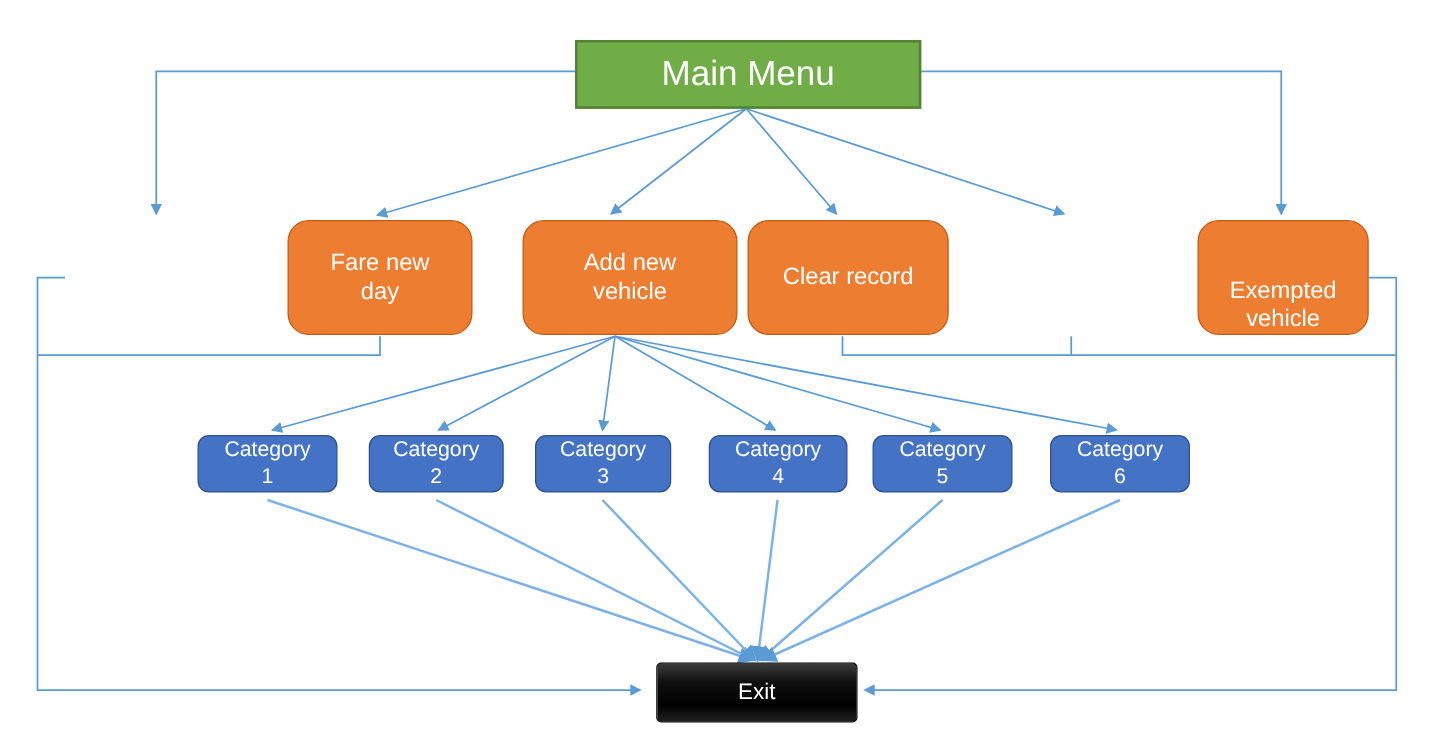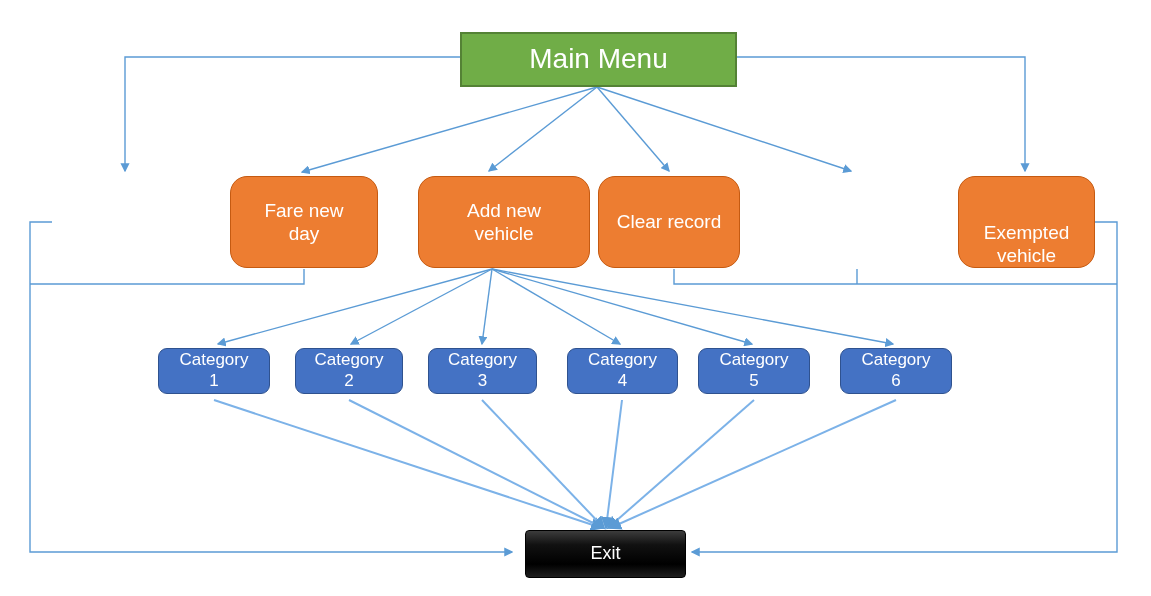--- a/index.html
+++ b/index.html
@@ -53,21 +53,21 @@
   .menu-box {
     background: var(--menu-fill);
     border: 1.5px solid var(--menu-border);
     border-radius: 17px;
     font-size: 19px;
     top: 176px; height: 92px;
   }
   .pos-fare    { left: 52px;  width: 146px; }
   .pos-start   { left: 230px; width: 148px; }
   .pos-add     { left: 418px; width: 172px; }
-  .pos-clear   { left: 598px; width: 142px; text-align: center; }
+  .pos-clear   { left: 598px; width: 161px; text-align: center; }
   .pos-print   { left: 783px; width: 147px; }
   .pos-exempt  { left: 958px; width: 137px; justify-content: flex-end; }
   .category-box {
     background: var(--category-fill);
     border: 1.5px solid var(--category-border);
     border-radius: 9px;
     font-size: 17px;
     top: 348px; height: 46px;
   }
   .pos-cat1 { left: 158px; width: 112px; }

